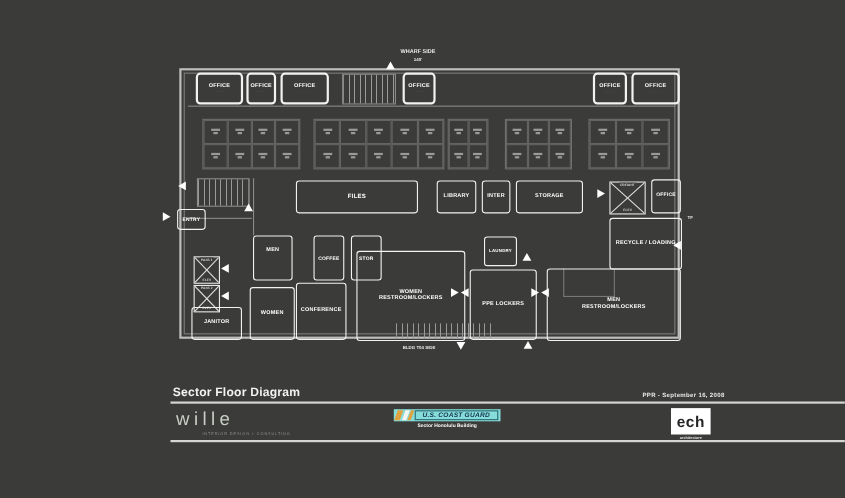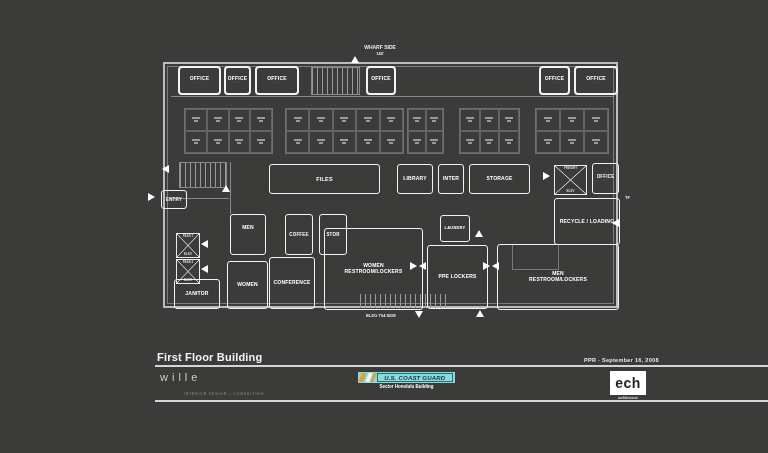--- a/index.html
+++ b/index.html
@@ -67,21 +67,21 @@
   
   .plan-label {
     position:absolute; text-align:center; font-weight:bold; color:#e9e9e9;
     line-height:1.3; z-index:6;
   }
   
   .footer-title { position:absolute; left:157px; top:351px; font-size:11px; font-weight:bold; color:#f2f2f2; letter-spacing:.2px; }
   .footer-date  { position:absolute; left:584px; top:357px; font-size:5.5px; font-weight:bold; color:#e9e9e9; letter-spacing:.3px; }
   .rule { position:absolute; left:155px; width:613px; height:2px; background:#d5d5d5; }
   .rule1 { top:365px; } .rule2 { top:400px; }
-  .wille { position:absolute; left:160px; top:371px; font-size:11px; color:#c9cfc7; letter-spacing:4px; font-weight:normal; }
+  .wille { position:absolute; left:160px; top:371px; font-size:17px; color:#c9cfc7; letter-spacing:4px; font-weight:normal; }
   .wille-tag { position:absolute; left:184px; top:392px; font-size:3.5px; color:#8f948d; letter-spacing:.8px; }
   .uscg-bar {
     position:absolute; left:358px; top:372px; width:97px; height:11px;
     background:#85dcd9; display:flex; align-items:stretch; padding:1px 2px;
   }
   .slash { transform:skewX(-20deg); margin-right:1.5px; }
   .slash.o1 { width:5px; background:#e0a23e; }
   .slash.w  { width:4px; background:#f4f4f0; }
   .slash.o2 { width:3px; background:#e0a23e; }
   .uscg-text {
@@ -355,21 +355,21 @@
     <div style="font-size:4px;">140'</div>
   </div>
   <div class="plan-label" style="left:181px;top:249px;width:70px;font-size:4px;">
     <div>BLDG T04 SIDE</div>
   </div>
   <div class="plan-label" style="left:460px;top:131px;font-size:4px;">
     <div>TF</div>
   </div>
 </div>
 
-<div class="footer-title">First Floor Building</div>
+<div class="footer-title">Sector Floor Diagram</div>
 <div class="footer-date">PPR - September 16, 2008</div>
 <div class="rule rule1"></div>
 
 <div class="wille">wille</div>
 <div class="wille-tag">INTERIOR DESIGN + CONSULTING</div>
 
 <div class="uscg-bar">
   <span class="slash o1"></span>
   <span class="slash w"></span>
   <span class="slash o2"></span>

